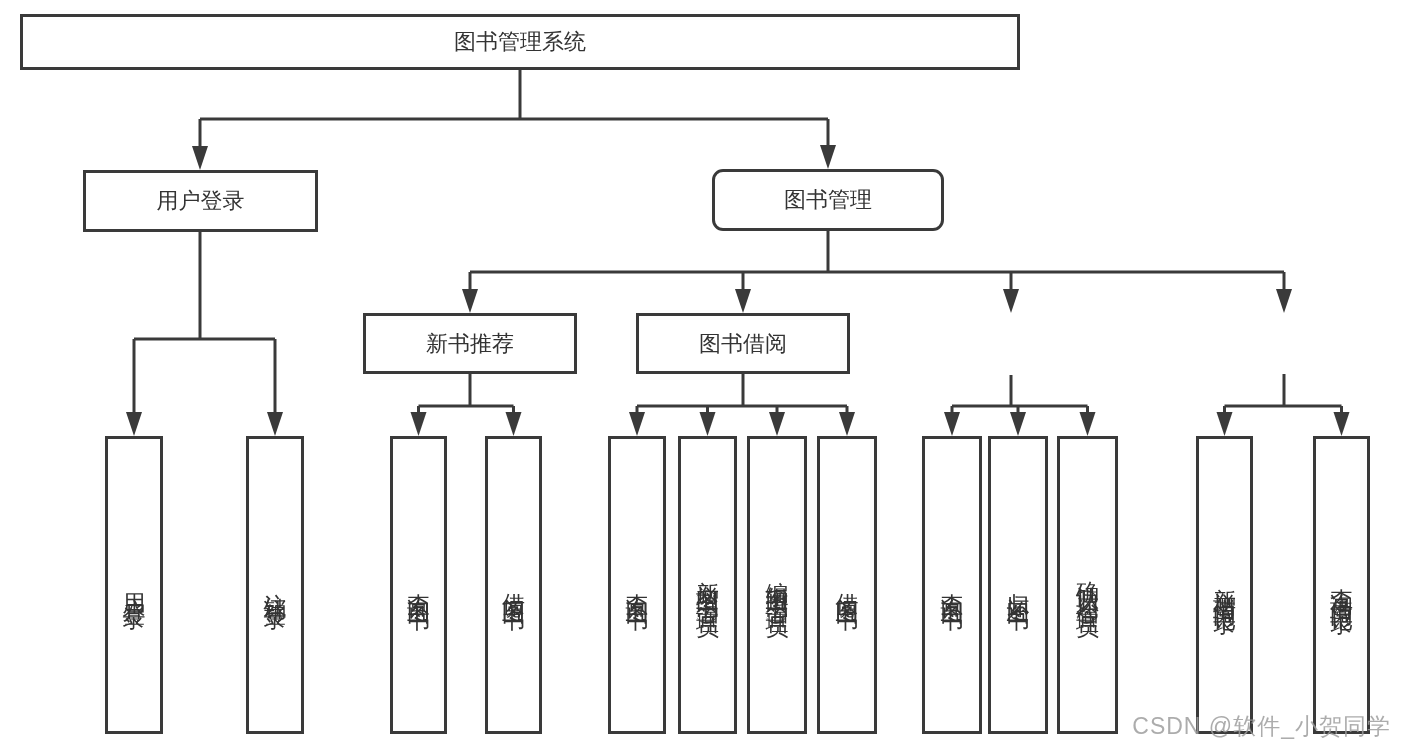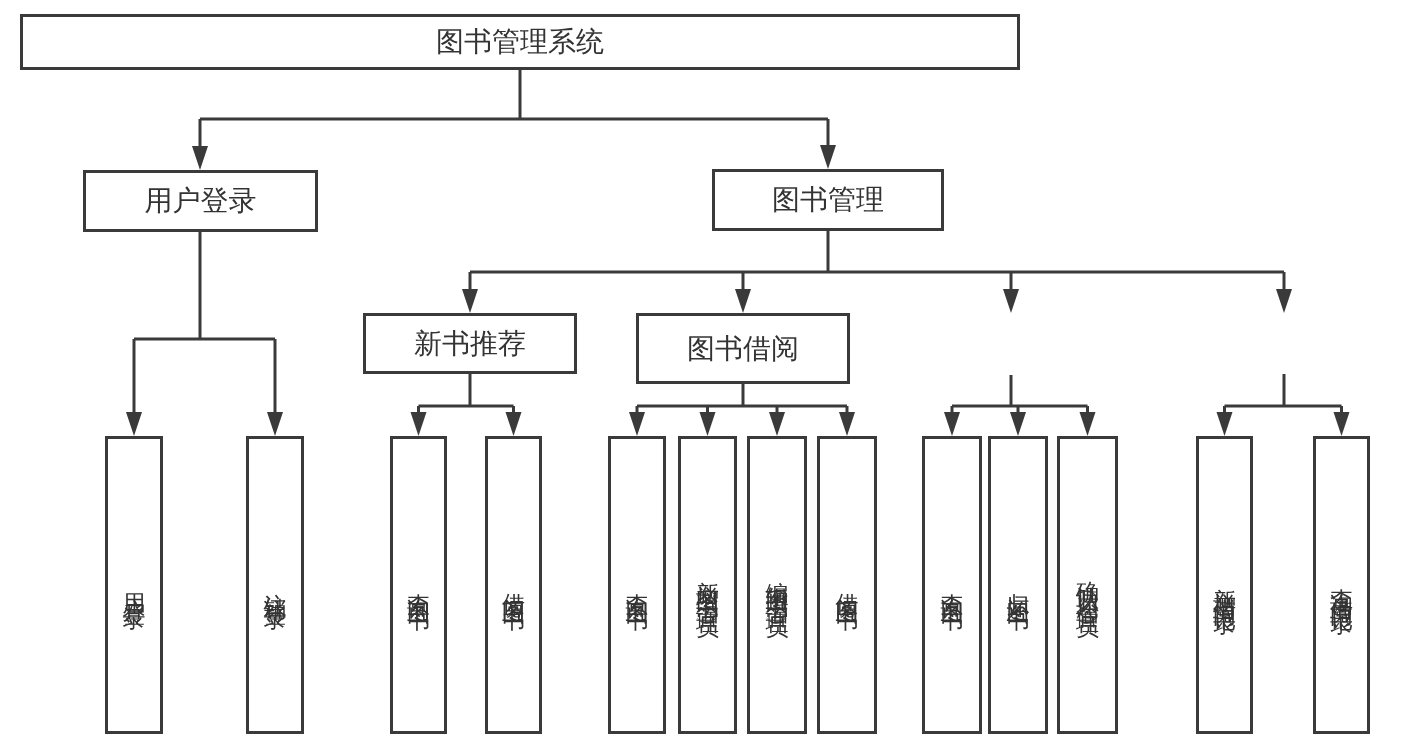--- a/index.html
+++ b/index.html
@@ -13,34 +13,34 @@
   #wires{position:absolute;left:0;top:0;width:1405px;height:747px;}
   .bx{
     position:absolute;
     background:#ffffff;
     border:3px solid #3a3a3a;
     box-sizing:border-box;
     display:flex;align-items:center;justify-content:center;
     color:#333333;
     text-align:center;
   }
-  .h{font-size:28px;line-height:1;}
+  .h{font-size:22px;line-height:1;}
   .v{
     font-size:23px;
     writing-mode:vertical-rl;
     text-orientation:mixed;
     letter-spacing:5px;
     line-height:1;
   }
   
   #b-root {left:20px;  top:14px;  width:1000px;height:56px;}
   #b-login{left:83px;  top:170px; width:235px; height:62px;}
-  #b-mgmt {left:712px; top:169px; width:232px; height:62px;}
+  #b-mgmt {left:712px; top:169px; width:232px; height:62px;border-radius:11px;}
   #b-l3-1 {left:363px; top:313px; width:214px; height:61px;}
-  #b-l3-2 {left:636px; top:313px; width:214px; height:71px;}
+  #b-l3-2 {left:636px; top:313px; width:214px; height:61px;}
   #b-l3-3 {left:902px; top:313px; width:219px; height:61px;}
   #b-l3-4 {left:1177px;top:313px; width:214px; height:61px;}
   .leaf   {top:436px;  height:298px;}
   #b-a1{left:105px; width:58px;}
   #b-a2{left:246px; width:58px;}
   #b-b1{left:390px; width:57px;}
   #b-b2{left:485px; width:57px;}
   #b-c1{left:608px; width:58px;}
   #b-c2{left:678px; width:59px;}
   #b-c3{left:747px; width:60px;}
@@ -138,13 +138,14 @@
   <div id="b-c3" class="bx v leaf">编辑图书（管理员）</div>
   <div id="b-c4" class="bx v leaf">借阅图书</div>
 
   <div id="b-d1" class="bx v leaf">查询图书</div>
   <div id="b-d2" class="bx v leaf">归还图书</div>
   <div id="b-d3" class="bx v leaf">确认归还（管理员）</div>
 
   <div id="b-e1" class="bx v leaf">新增借阅记录</div>
   <div id="b-e2" class="bx v leaf">查询借阅记录</div>
 
+  <div id="watermark">CSDN @软件_小贺同学</div>
 </div>
 
 </body></html>

